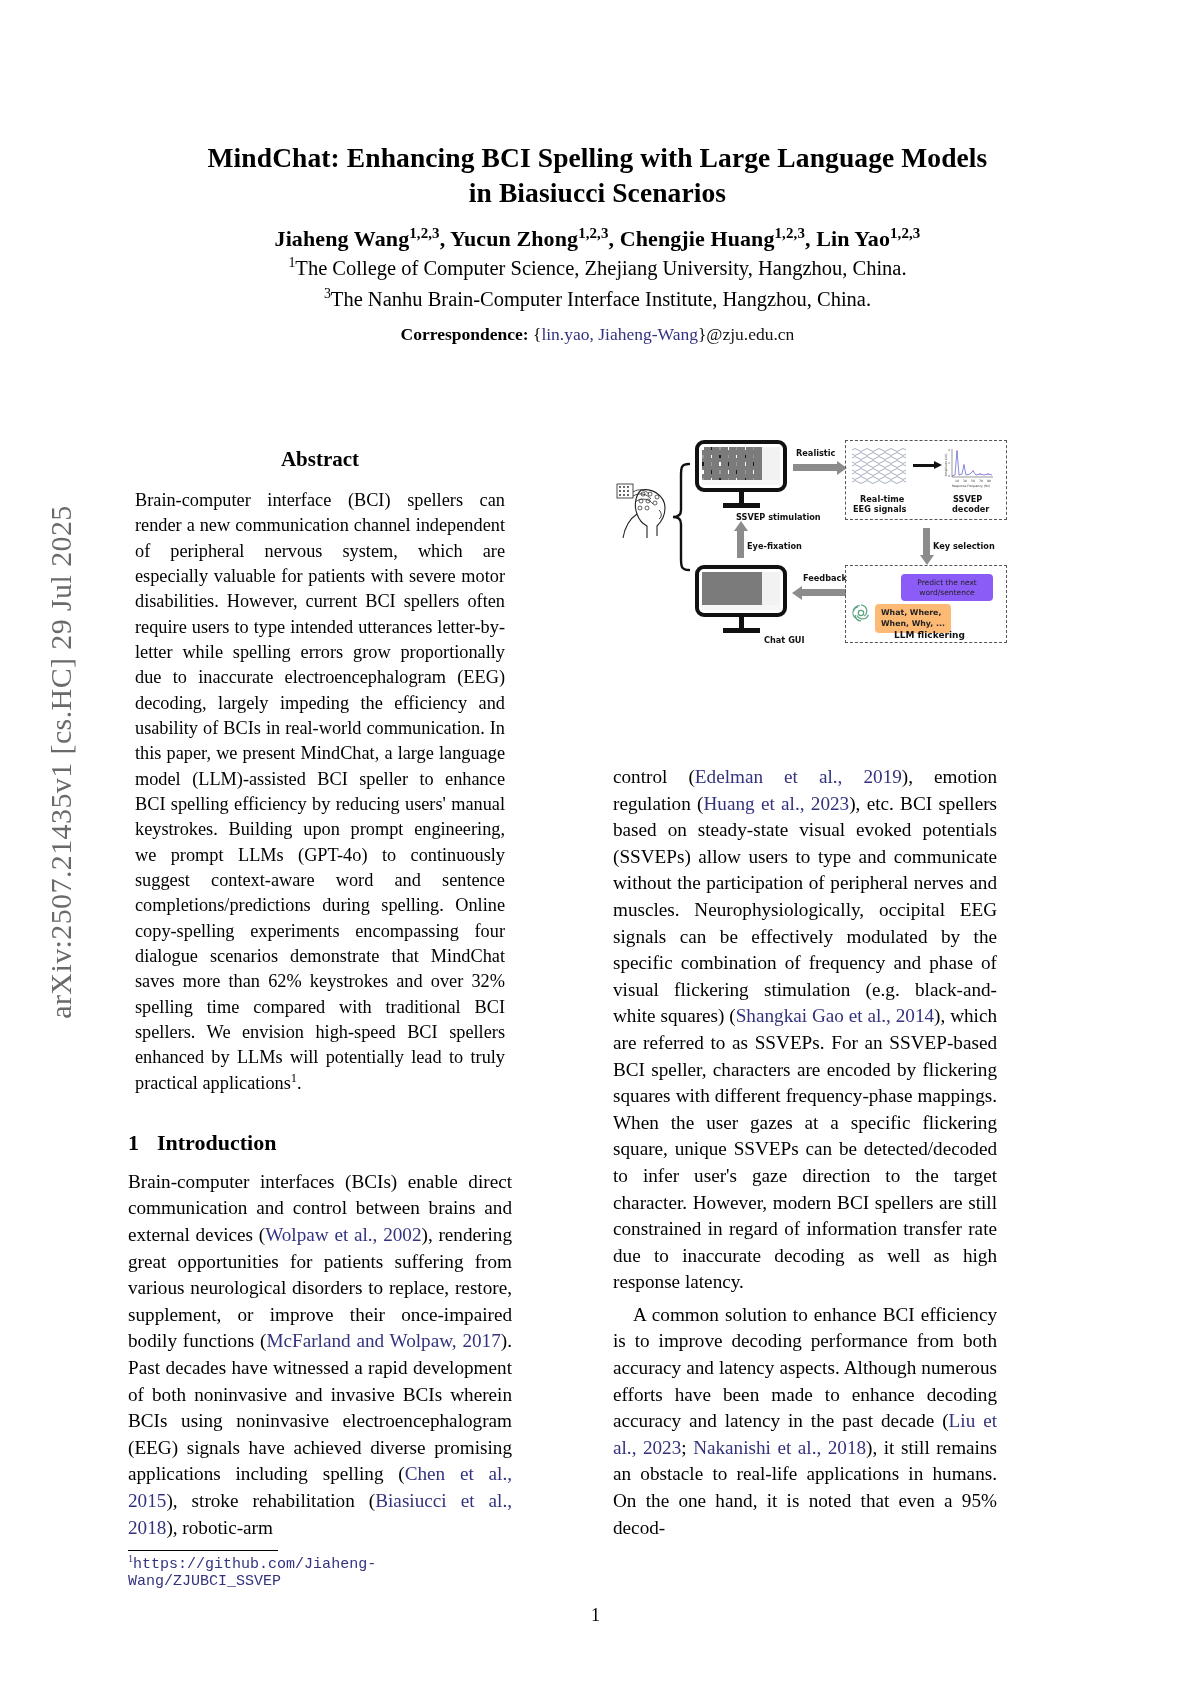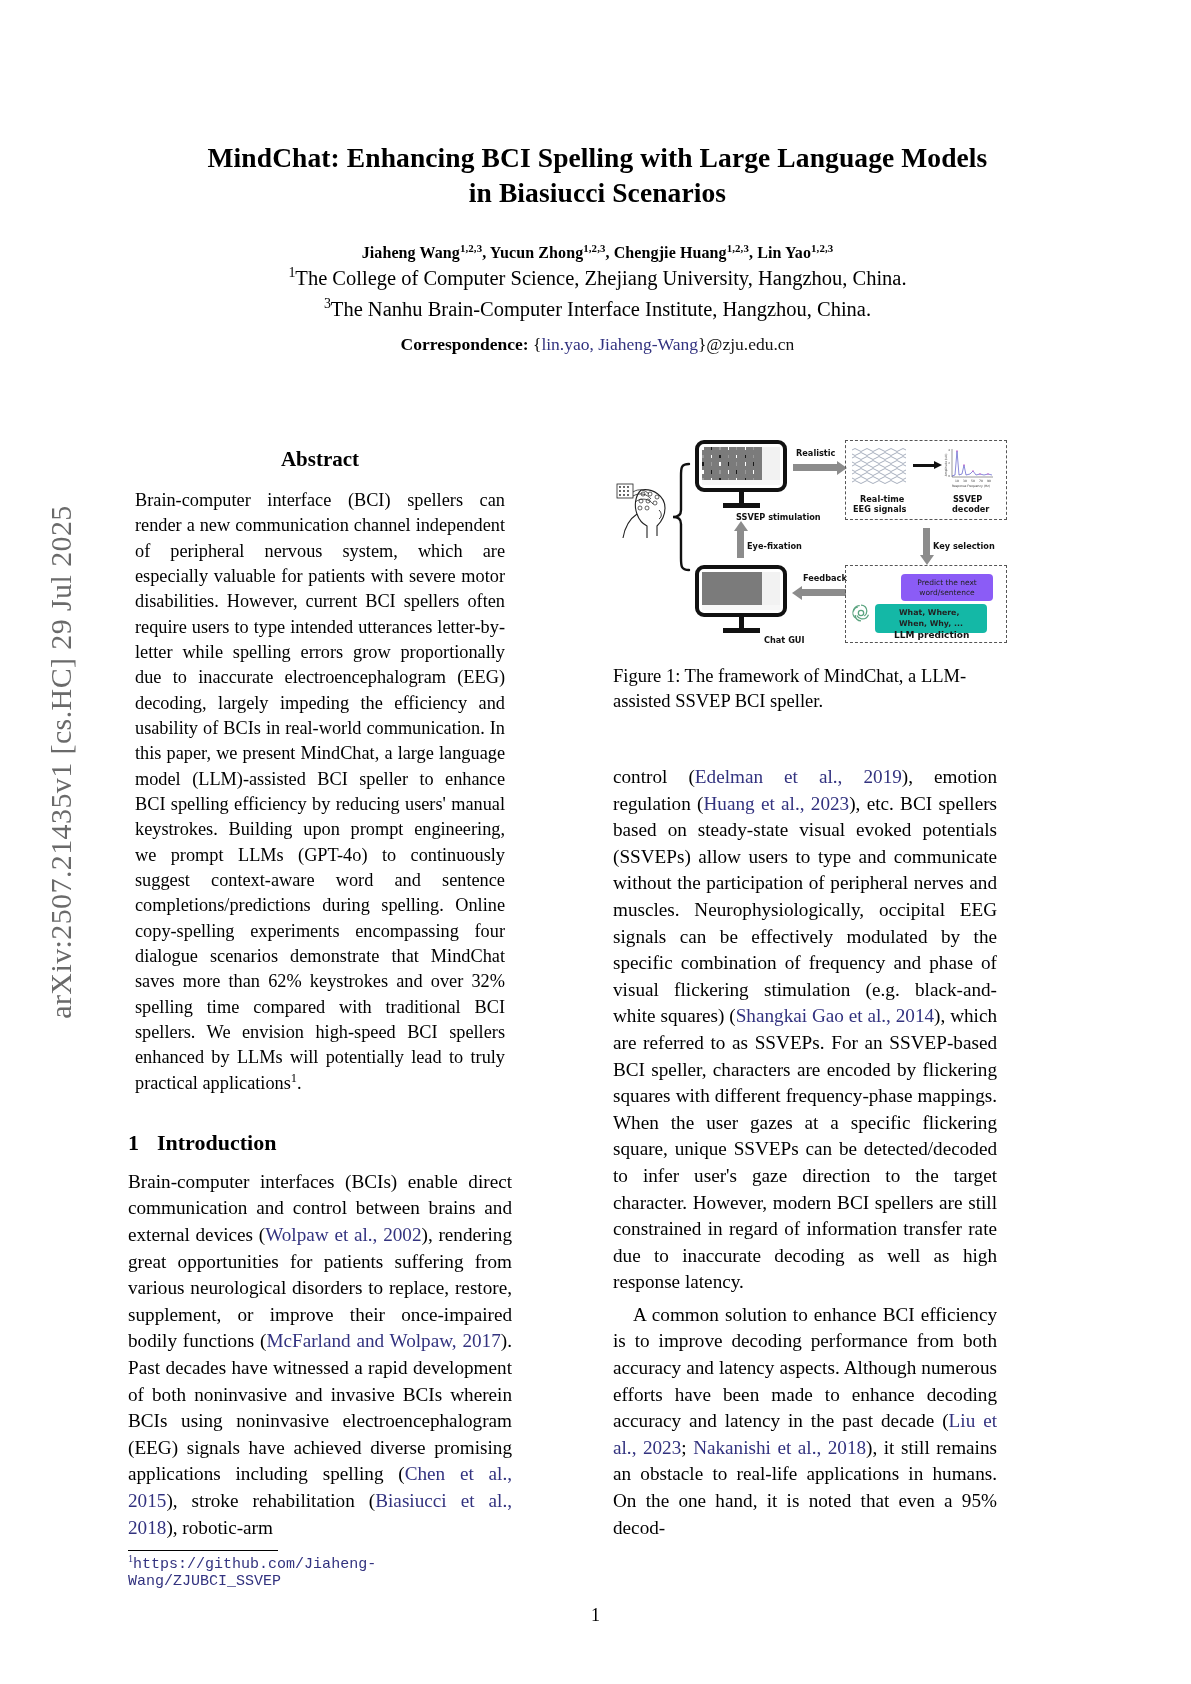--- a/index.html
+++ b/index.html
@@ -41,22 +41,22 @@
     width: 945px;
     text-align: center;
   }
   .paper-title {
     font-size: 27.5px;
     font-weight: bold;
     line-height: 1.28;
     letter-spacing: 0.1px;
   }
   .authors {
-    margin-top: 34px;
-    font-size: 16px;
+    margin-top: 16px;
+    font-size: 22px;
     font-weight: bold;
     letter-spacing: 0.1px;
   }
   .affil {
     font-size: 20.5px;
     line-height: 1.42;
     margin-top: 2px;
   }
   sup {
     font-size: 0.68em;
@@ -269,26 +269,26 @@
     border-radius: 4px;
     font-size: 7.5px;
     color: #222;
     padding: 4px 5px;
     line-height: 1.28;
     text-align: center;
     font-family: "DejaVu Sans", "Liberation Sans", sans-serif;
   }
   .bubble-green {
     position: absolute;
-    background: #14b8a6;
+    background: #fdba74;
     border-radius: 4px;
     font-size: 7.8px;
     font-weight: bold;
     color: #222;
-    padding: 4px 24px;
+    padding: 4px 6px;
     line-height: 1.35;
     font-family: "DejaVu Sans", "Liberation Sans", sans-serif;
   }
 
   .page-number {
     position: absolute;
     left: 0; right: 0;
     top: 1605px;
     text-align: center;
     font-size: 18px;
@@ -553,24 +553,23 @@
           <path d="M3 10 C3 6 6.5 3 10.5 3.3"></path>
           <path d="M12 21.5 C8 21.5 5 18.5 5 14.5"></path>
         </g>
       </svg>
 
       <div class="bubble-green" style="left:262px; top:202px; width:64px;">
         <span>What, Where,</span><br>
         <span>When, Why, ...</span>
       </div>
 
-      <div class="fig-label" style="left:281px; top:228px; font-size:9px;">LLM prediction</div>
+      <div class="fig-label" style="left:281px; top:228px; font-size:9px;">LLM flickering</div>
     </div>
 
-    <div class="fig-caption">Figure 1: The framework of MindChat, a LLM-assisted SSVEP BCI speller.</div>
   </div>
 
   <div class="col-right" style="top:760px;">
     <p class="body"><span>control (</span><span class="link">Edelman et al., 2019</span><span>), emotion regulation (</span><span class="link">Huang et al., 2023</span><span>), etc. BCI spellers based on steady-state visual evoked potentials (SSVEPs) allow users to type and communicate without the participation of peripheral nerves and muscles. Neurophysiologically, occipital EEG signals can be effectively modulated by the specific combination of frequency and phase of visual flickering stimulation (e.g. black-and-white squares) (</span><span class="link">Shangkai Gao et al., 2014</span><span>), which are referred to as SSVEPs. For an SSVEP-based BCI speller, characters are encoded by flickering squares with different frequency-phase mappings. When the user gazes at a specific flickering square, unique SSVEPs can be detected/decoded to infer user's gaze direction to the target character. However, modern BCI spellers are still constrained in regard of information transfer rate due to inaccurate decoding as well as high response latency.</span></p>
 
     <p class="body" style="margin-top:6px;"><span>A common solution to enhance BCI efficiency is to improve decoding performance from both accuracy and latency aspects. Although numerous efforts have been made to enhance decoding accuracy and latency in the past decade (</span><span class="link">Liu et al., 2023</span><span>; </span><span class="link">Nakanishi et al., 2018</span><span>), it still remains an obstacle to real-life applications in humans. On the one hand, it is noted that even a 95% decod-</span></p>
   </div>
 
   <div class="page-number">1</div>
 

